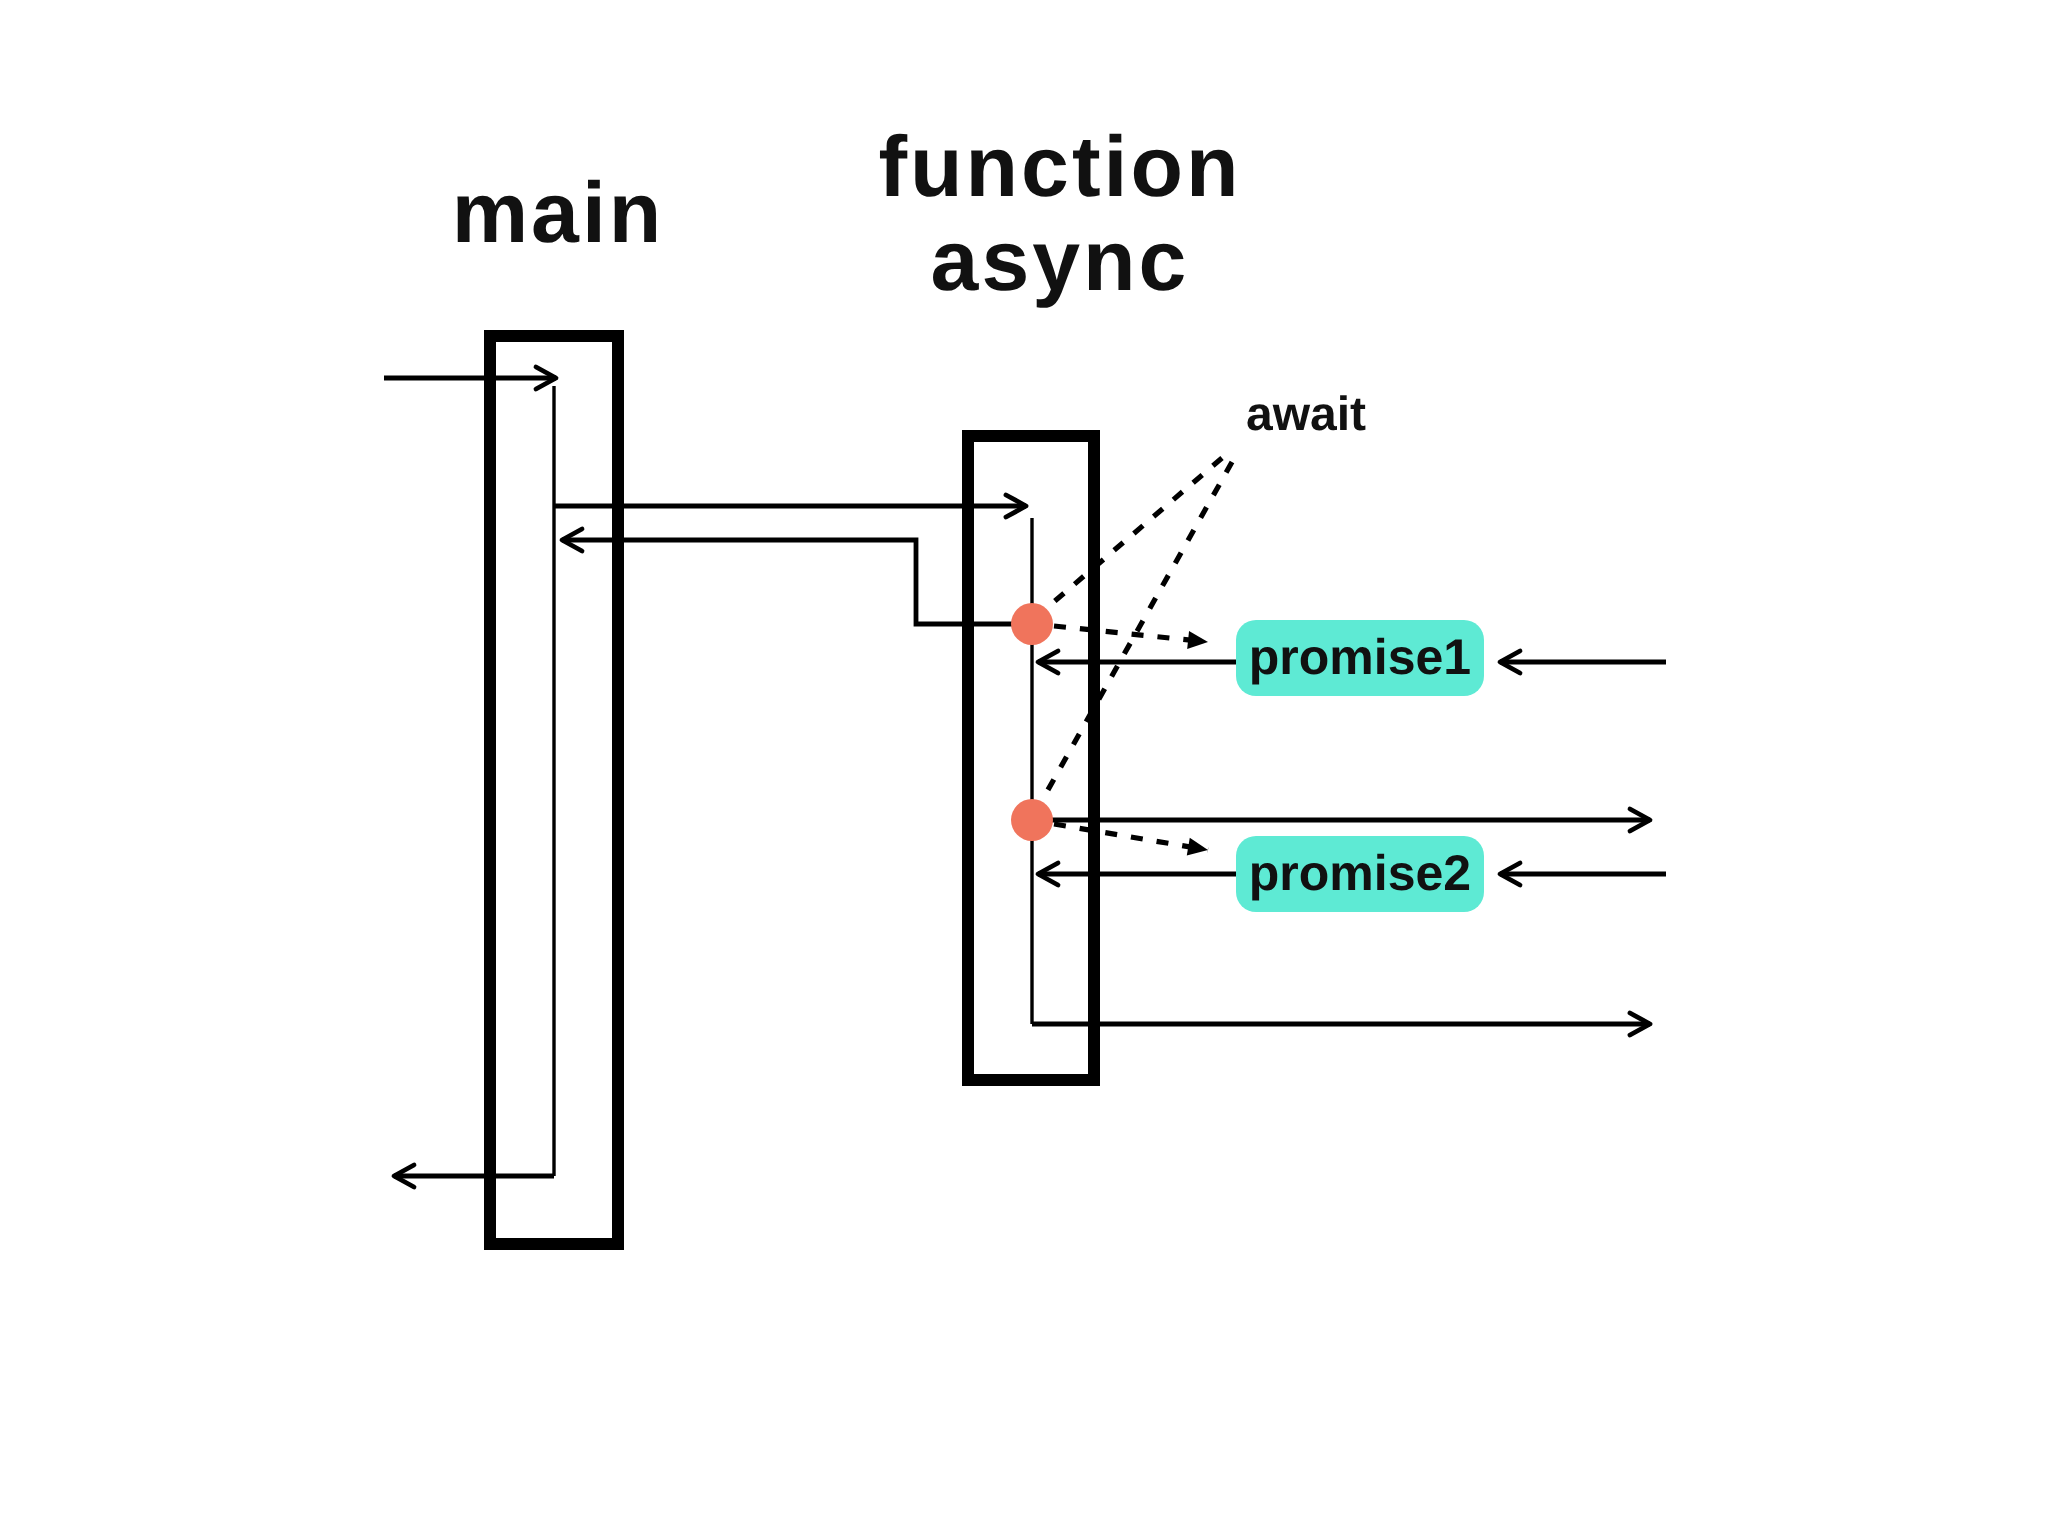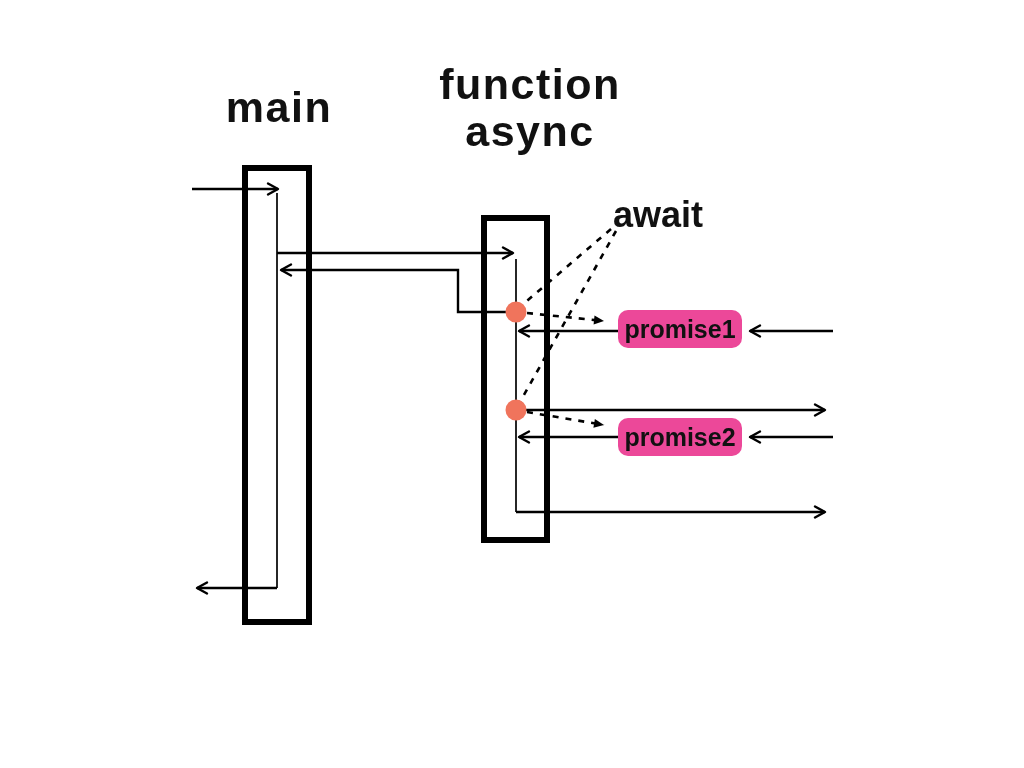--- a/index.html
+++ b/index.html
@@ -27,29 +27,29 @@
     letter-spacing: 1.5px;
     color: #111111;
     white-space: nowrap;
   }
   .await-label {
     position: absolute;
     left: 613px; top: 194px;
     width: 80px;
     text-align: center;
     font-weight: 700;
-    font-size: 36px;
+    font-size: 24px;
     color: #111111;
   }
   .promise-label {
     position: absolute;
     left: 618px;
     width: 124px; height: 38px;
     display: flex; align-items: center; justify-content: center;
-    background: #ec4899;
+    background: #5eead4;
     border-radius: 10px;
     font-weight: 700;
     font-size: 25px;
     color: #111111;
   }
 </style>
 </head>
 <body>
 
 <div class="canvas">

